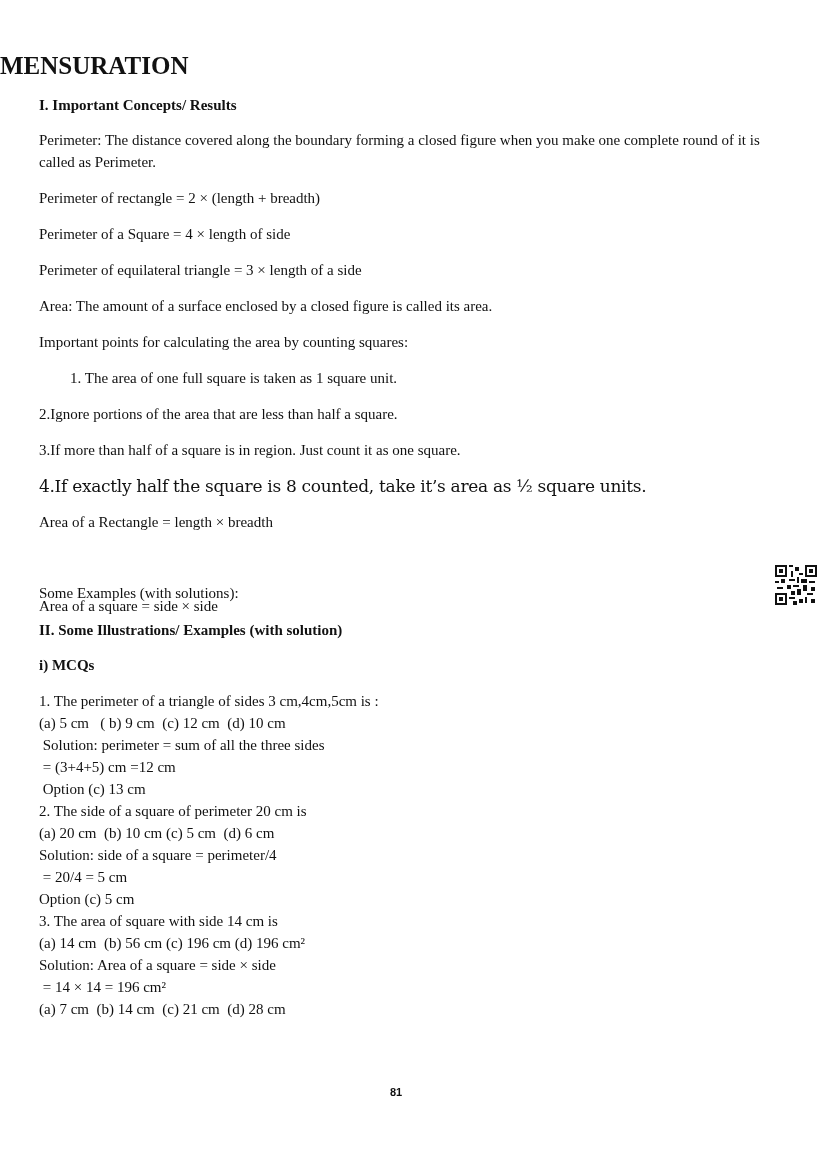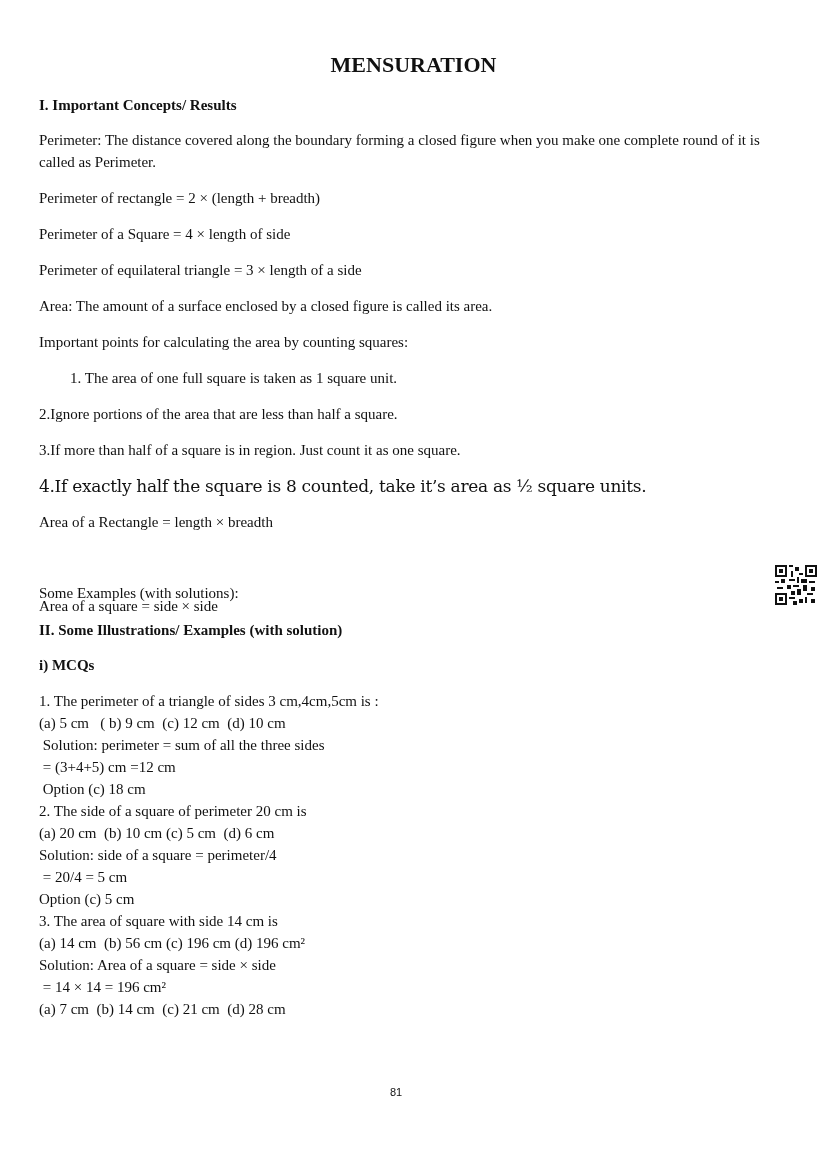--- a/index.html
+++ b/index.html
@@ -2,37 +2,37 @@
 <html><head>
 <meta charset="utf-8">
 <style>
   html, body { margin: 0; padding: 0; background: #ffffff; }
   body {
     width: 827px; height: 1169px; position: relative; overflow: hidden;
     font-family: "Liberation Serif", "DejaVu Serif", serif;
     color: #111111;
   }
   .title {
-    position: absolute; top: 52px; left: 0; width: 827px; text-align: center;
-    font-weight: bold; font-size: 22px; letter-spacing: 0px;
+    position: absolute; top: 52px; left: 0; width: 827px; 
+    font-weight: bold; font-size: 25px; letter-spacing: 0px;
   }
   .para {
     position: absolute; left: 39px; font-size: 15px; line-height: 22px;
     white-space: nowrap;
   }
   .bold { font-weight: bold; }
   .wrap { white-space: normal; width: 730px; }
   .lines { position: absolute; left: 39px; top: 690px; font-size: 15px; line-height: 22px; }
   .lines div { white-space: pre; height: 22px; }
   .qr {
     position: absolute; left: 775px; top: 565px; width: 42px; height: 40px;
   }
   .pagenum {
     position: absolute; top: 1086px; left: 0; width: 792px; text-align: center;
-    font-family: "Liberation Sans", "DejaVu Sans", sans-serif; font-size: 11px; font-weight: normal;
+    font-family: "Liberation Sans", "DejaVu Sans", sans-serif; font-size: 11px; font-weight: bold;
   }
 </style>
 </head>
 <body>
 
 <div class="title">MENSURATION</div>
 
 <div class="para bold" style="top:94px;">I. Important Concepts/ Results</div>
 
 <div class="para wrap" style="top:129px;">Perimeter: The distance covered along the boundary forming a closed figure when you make one complete round of it is called as Perimeter.</div>
@@ -53,21 +53,21 @@
 <div class="para" style="top:582px;">Some Examples (with solutions):</div>
 
 <div class="para bold" style="top:619px;">II. Some Illustrations/ Examples (with solution)</div>
 <div class="para bold" style="top:654px;">i) MCQs</div>
 
 <div class="lines">
   <div>1. The perimeter of a triangle of sides 3 cm,4cm,5cm is :</div>
   <div>(a) 5 cm   ( b) 9 cm  (c) 12 cm  (d) 10 cm</div>
   <div> Solution: perimeter = sum of all the three sides</div>
   <div> = (3+4+5) cm =12 cm</div>
-  <div> Option (c) 18 cm</div>
+  <div> Option (c) 13 cm</div>
   <div>2. The side of a square of perimeter 20 cm is</div>
   <div>(a) 20 cm  (b) 10 cm (c) 5 cm  (d) 6 cm</div>
   <div>Solution: side of a square = perimeter/4</div>
   <div> = 20/4 = 5 cm</div>
   <div>Option (c) 5 cm</div>
   <div>3. The area of square with side 14 cm is</div>
   <div>(a) 14 cm  (b) 56 cm (c) 196 cm (d) 196 cm²</div>
   <div>Solution: Area of a square = side × side</div>
   <div> = 14 × 14 = 196 cm²</div>
   <div>(a) 7 cm  (b) 14 cm  (c) 21 cm  (d) 28 cm</div>

